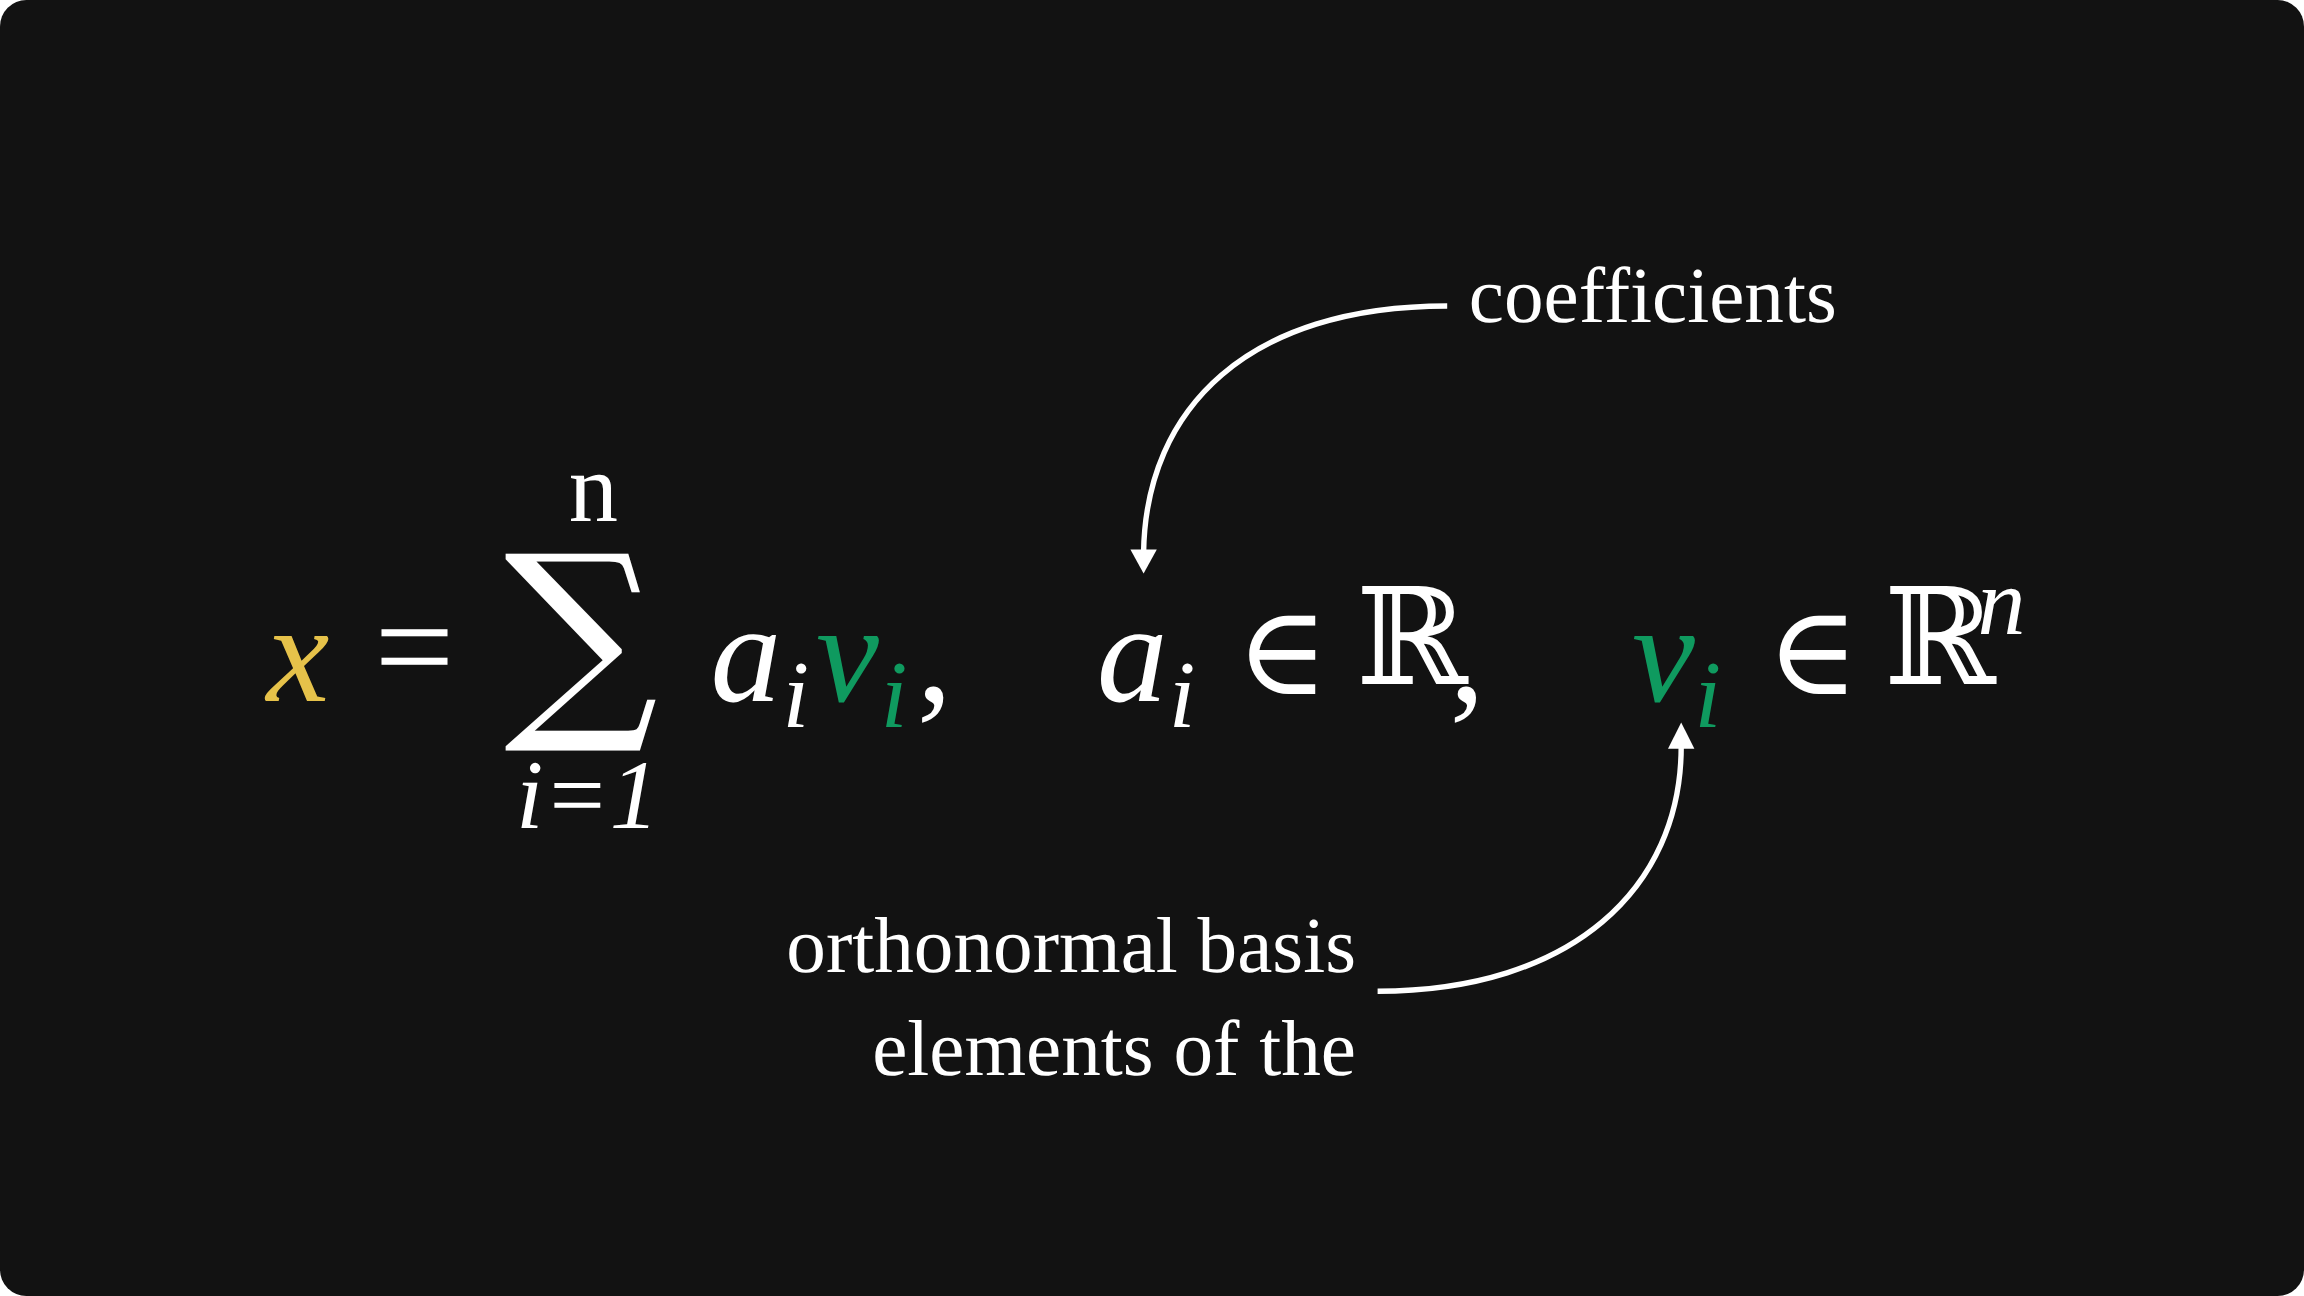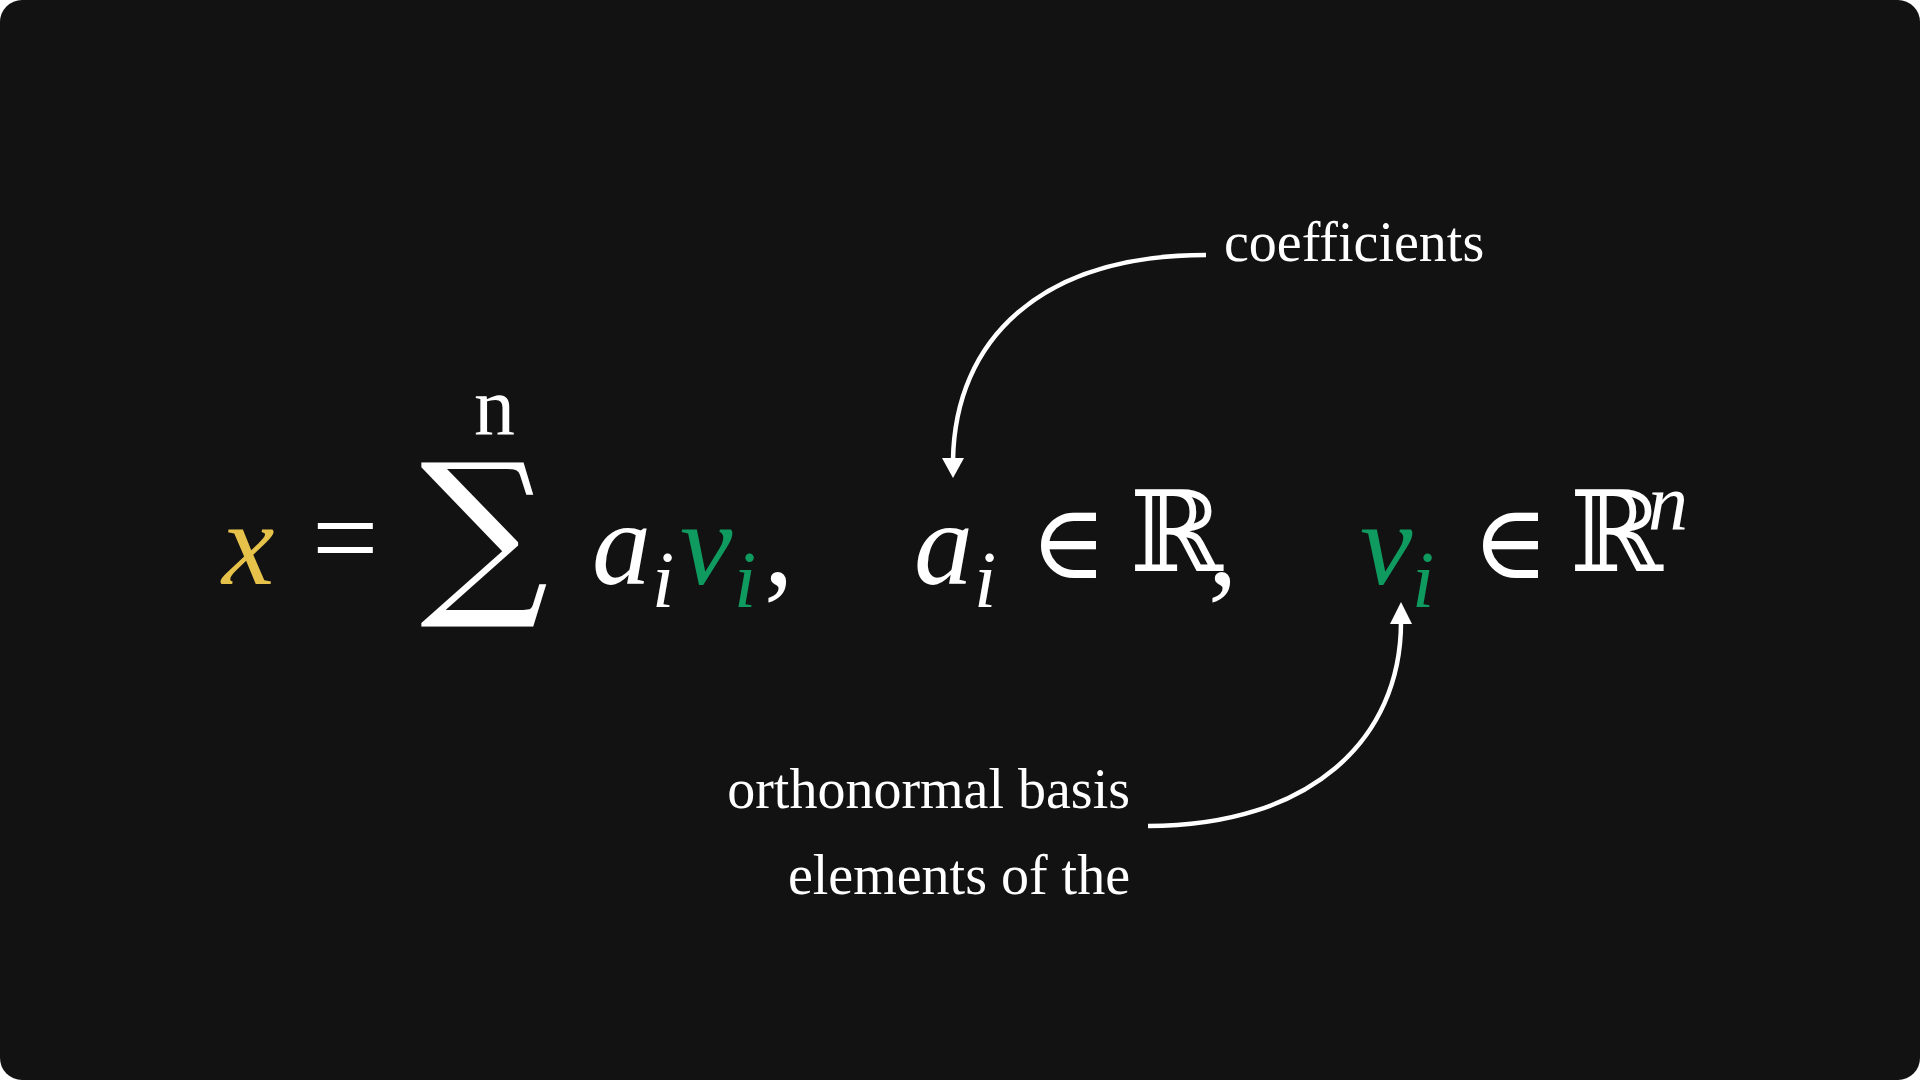--- a/index.html
+++ b/index.html
@@ -9,36 +9,37 @@
     background: #121212; border-radius: 22px; overflow: hidden;
   }
   .t {
     position: absolute; white-space: nowrap; color: #ffffff;
     font-family: "Liberation Serif", "DejaVu Serif", serif;
     line-height: 1;
   }
   .math { font-style: italic; }
   .up { font-style: normal; }
   .bb { font-family: "DejaVu Serif", serif; font-style: normal; }
-  .label { font-size: 56px; }
+  .label { font-size: 66px; }
   .eq { font-size: 118px; }
   .sub { font-size: 80px; }
   .limit { font-size: 82px; }
   svg.overlay { position: absolute; left: 0; top: 0; }
 </style>
 </head>
 <body>
 
 <div class="canvas">
 
   <span class="t math eq" style="left:222px; top:486px; color:#e6c24a;">x</span>
   <span class="t up eq" style="left:312px; top:480px;">=</span>
 
   <span class="t up limit math" style="left:474px; top:366px;">n</span>
   <span class="t up" style="left:420px; top:440px; font-size:180px; font-family:'DejaVu Serif', serif;">∑</span>
+  <span class="t math limit" style="left:430px; top:622px;">i=1</span>
 
   <span class="t math eq" style="left:592px; top:486px;">a</span>
   <span class="t math sub" style="left:652px; top:540px;">i</span>
   <span class="t math eq" style="left:680px; top:486px; color:#0f9a5f;">v</span>
   <span class="t math sub" style="left:734px; top:540px; color:#0f9a5f;">i</span>
   <span class="t up eq" style="left:764px; top:486px;">,</span>
 
   <span class="t math eq" style="left:914px; top:486px;">a</span>
   <span class="t math sub" style="left:974px; top:540px;">i</span>
   <span class="t up eq bb" style="left:1030px; top:490px; font-size:104px;">∈</span>

